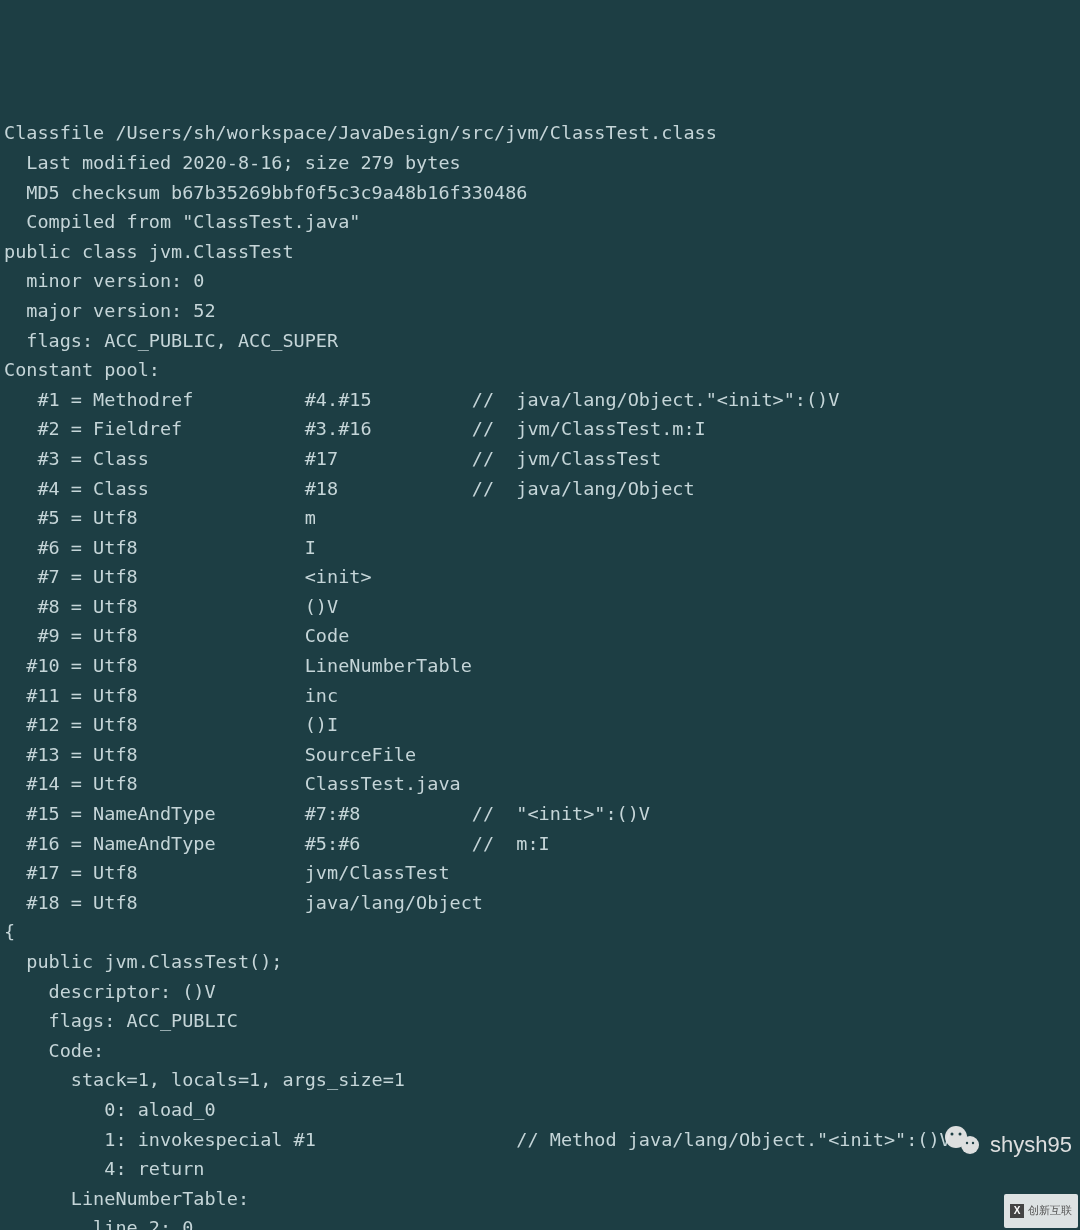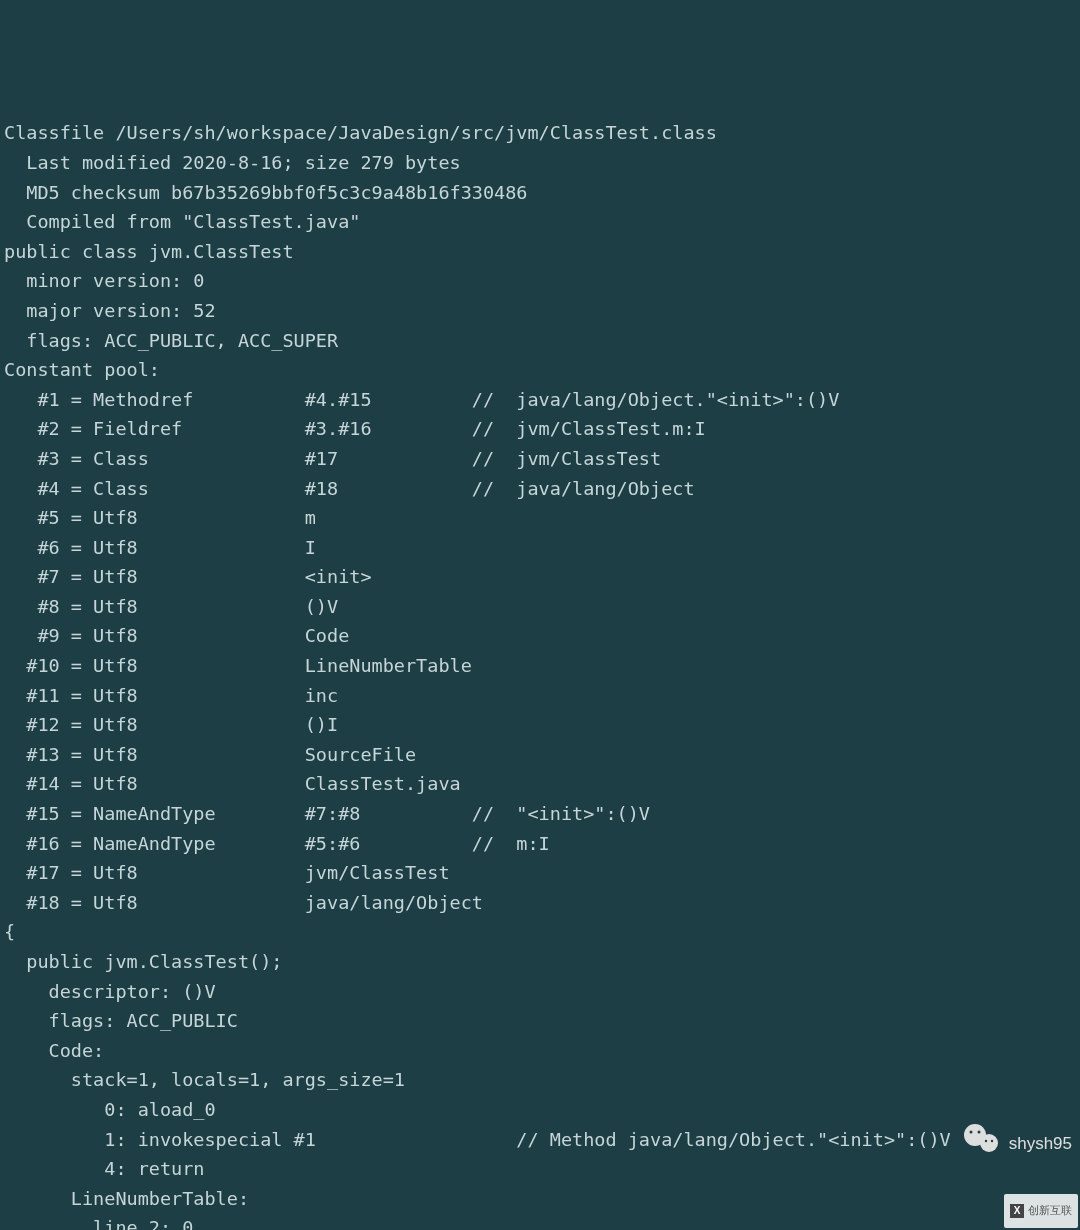--- a/index.html
+++ b/index.html
@@ -21,21 +21,21 @@
   }
   .watermark-brand {
     position: absolute;
     right: 8px;
     bottom: 32px;
     display: flex;
     align-items: center;
     gap: 8px;
     color: #e8e8e8;
     font-family: sans-serif;
-    font-size: 17px;
+    font-size: 22px;
     opacity: 0.95;
   }
   .watermark-brand svg {
     width: 40px;
     height: 40px;
   }
   .watermark-corner {
     position: absolute;
     right: 2px;
     bottom: 2px;

